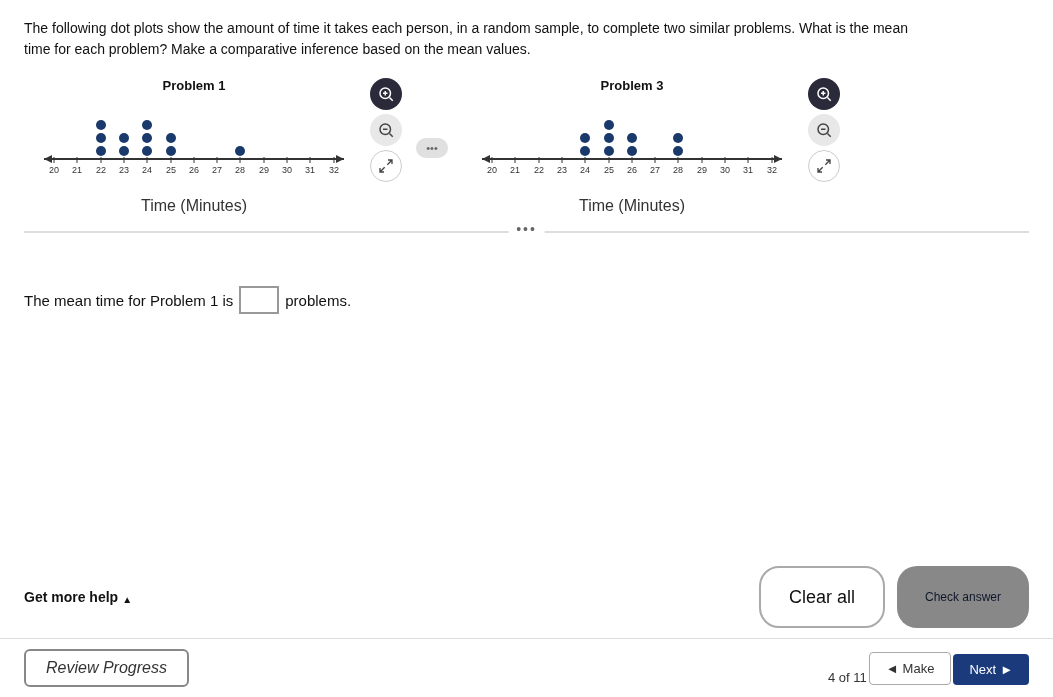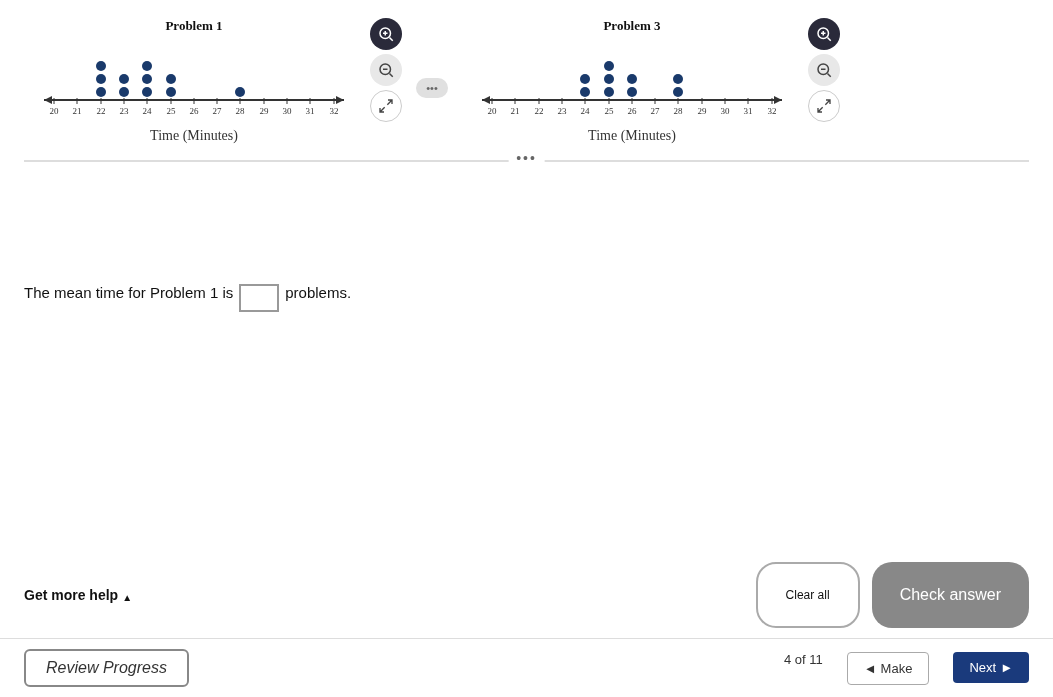--- a/index.html
+++ b/index.html
@@ -46,35 +46,34 @@
       display: flex;
       align-items: flex-start;
       position: relative;
     }
 
     .dot-plot-inner {
       display: flex;
       flex-direction: column;
       align-items: center;
       min-width: 340px;
-      font-family: Liberation Serif, serif;
     }
 
     .plot-title {
       font-size: 13px;
       font-weight: bold;
       color: #111;
       margin-bottom: 6px;
       text-align: center;
     }
 
     .axis-label {
-      font-size: 14px;
+      font-size: 16px;
       color: #333;
-      margin-top: 8px;
+      margin-top: 18px;
       text-align: center;
     }
 
     .plot-icons {
       display: flex;
       flex-direction: column;
       gap: 4px;
       margin-left: 6px;
       margin-top: 0px;
     }
@@ -127,20 +126,21 @@
     }
 
     .mean-section {
       padding: 24px 24px 10px 24px;
     }
 
     .mean-text {
       font-size: 15px;
       color: #111;
       display: flex;
+      align-items: center;
       gap: 6px;
     }
 
     .mean-input {
       width: 40px;
       height: 28px;
       border: 2px solid #999;
       text-align: center;
       font-size: 14px;
       outline: none;
@@ -167,33 +167,33 @@
     .bottom-right-buttons {
       display: flex;
       gap: 12px;
     }
 
     .btn-clear {
       background: white;
       border: 2px solid #aaa;
       border-radius: 20px;
       padding: 8px 28px;
-      font-size: 12px;
+      font-size: 18px;
       cursor: pointer;
       color: #111;
     }
 
     .btn-check {
       background: #888;
       border: none;
       border-radius: 20px;
       padding: 24px 28px;
-      font-size: 16px;
-      cursor: pointer;
-      color: #ffffff;
+      font-size: 12px;
+      cursor: pointer;
+      color: #0f172a;
     }
 
     .footer-bar {
       background: white;
       border-top: 1px solid #ddd;
       padding: 10px 24px;
       display: flex;
       align-items: center;
       justify-content: space-between;
     }
@@ -204,22 +204,22 @@
       border-radius: 6px;
       padding: 8px 20px;
       font-size: 16px;
       cursor: pointer;
       color: #333;
       font-style: italic;
     }
 
     .pagination-area {
       display: flex;
-      align-items: flex-start;
-      gap: 24px;
+      align-items: flex-end;
+      gap: 2px;
     }
 
     .page-text {
       font-size: 13px;
       color: #333;
     }
 
     .btn-back {
       background: white;
       border: 1px solid #aaa;
@@ -250,20 +250,21 @@
       width: 320px;
       height: 80px;
     }
   </style>
 </head>
 <body>
 
 <div class="main-container">
 
   <div class="question-area">
+    <p class="question-text">The following dot plots show the amount of time it takes each person, in a random sample, to complete two similar problems. What is the mean time for each problem? Make a comparative inference based on the mean values.</p>
 
     <div class="dot-plots-row">
 
       <div class="dot-plot-container">
         <div class="dot-plot-inner">
           <div class="plot-title">Problem 1</div>
 
           <svg class="svg-plot" viewBox="0 0 320 80">
 
             <circle cx="67" cy="52" r="5" fill="#1a3a6b"></circle>

